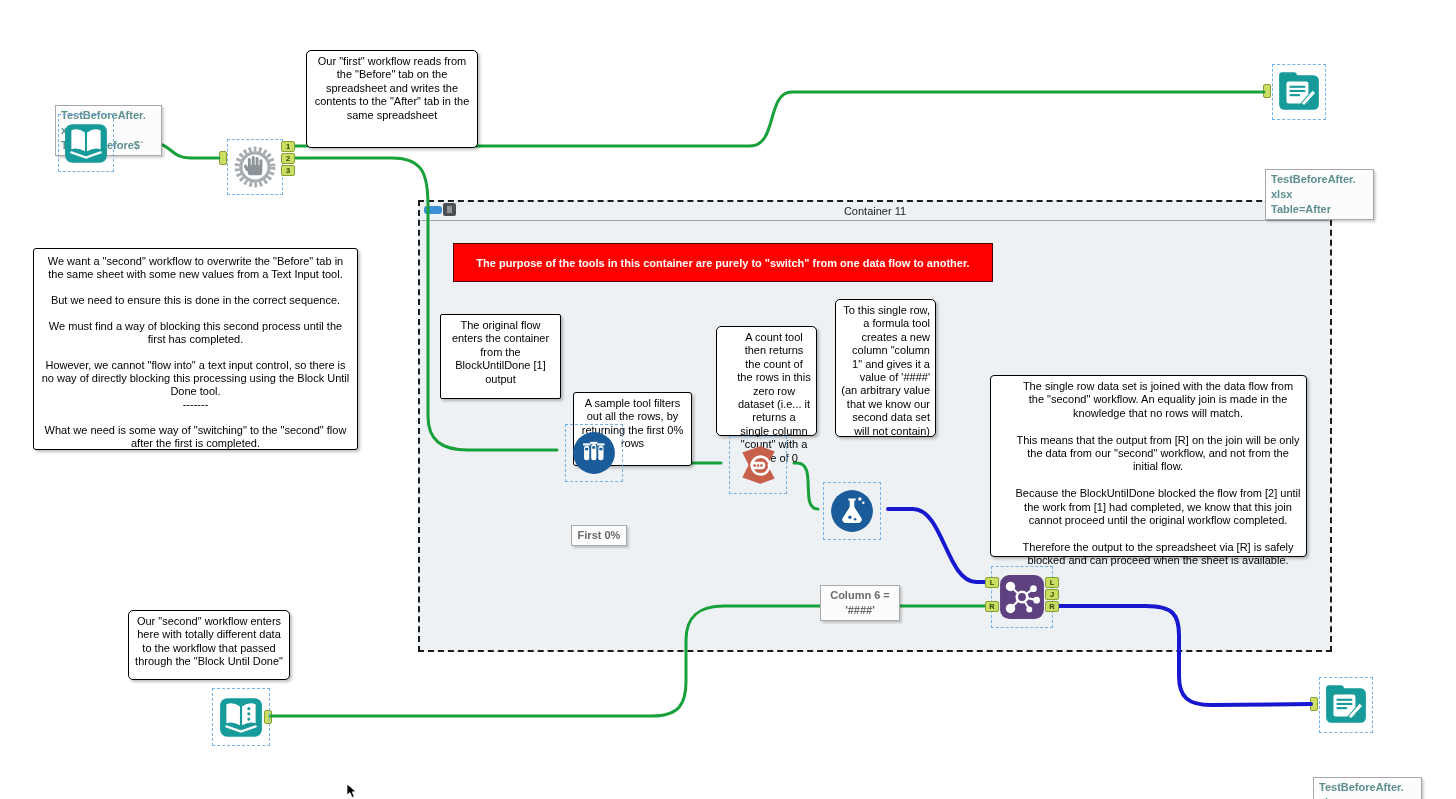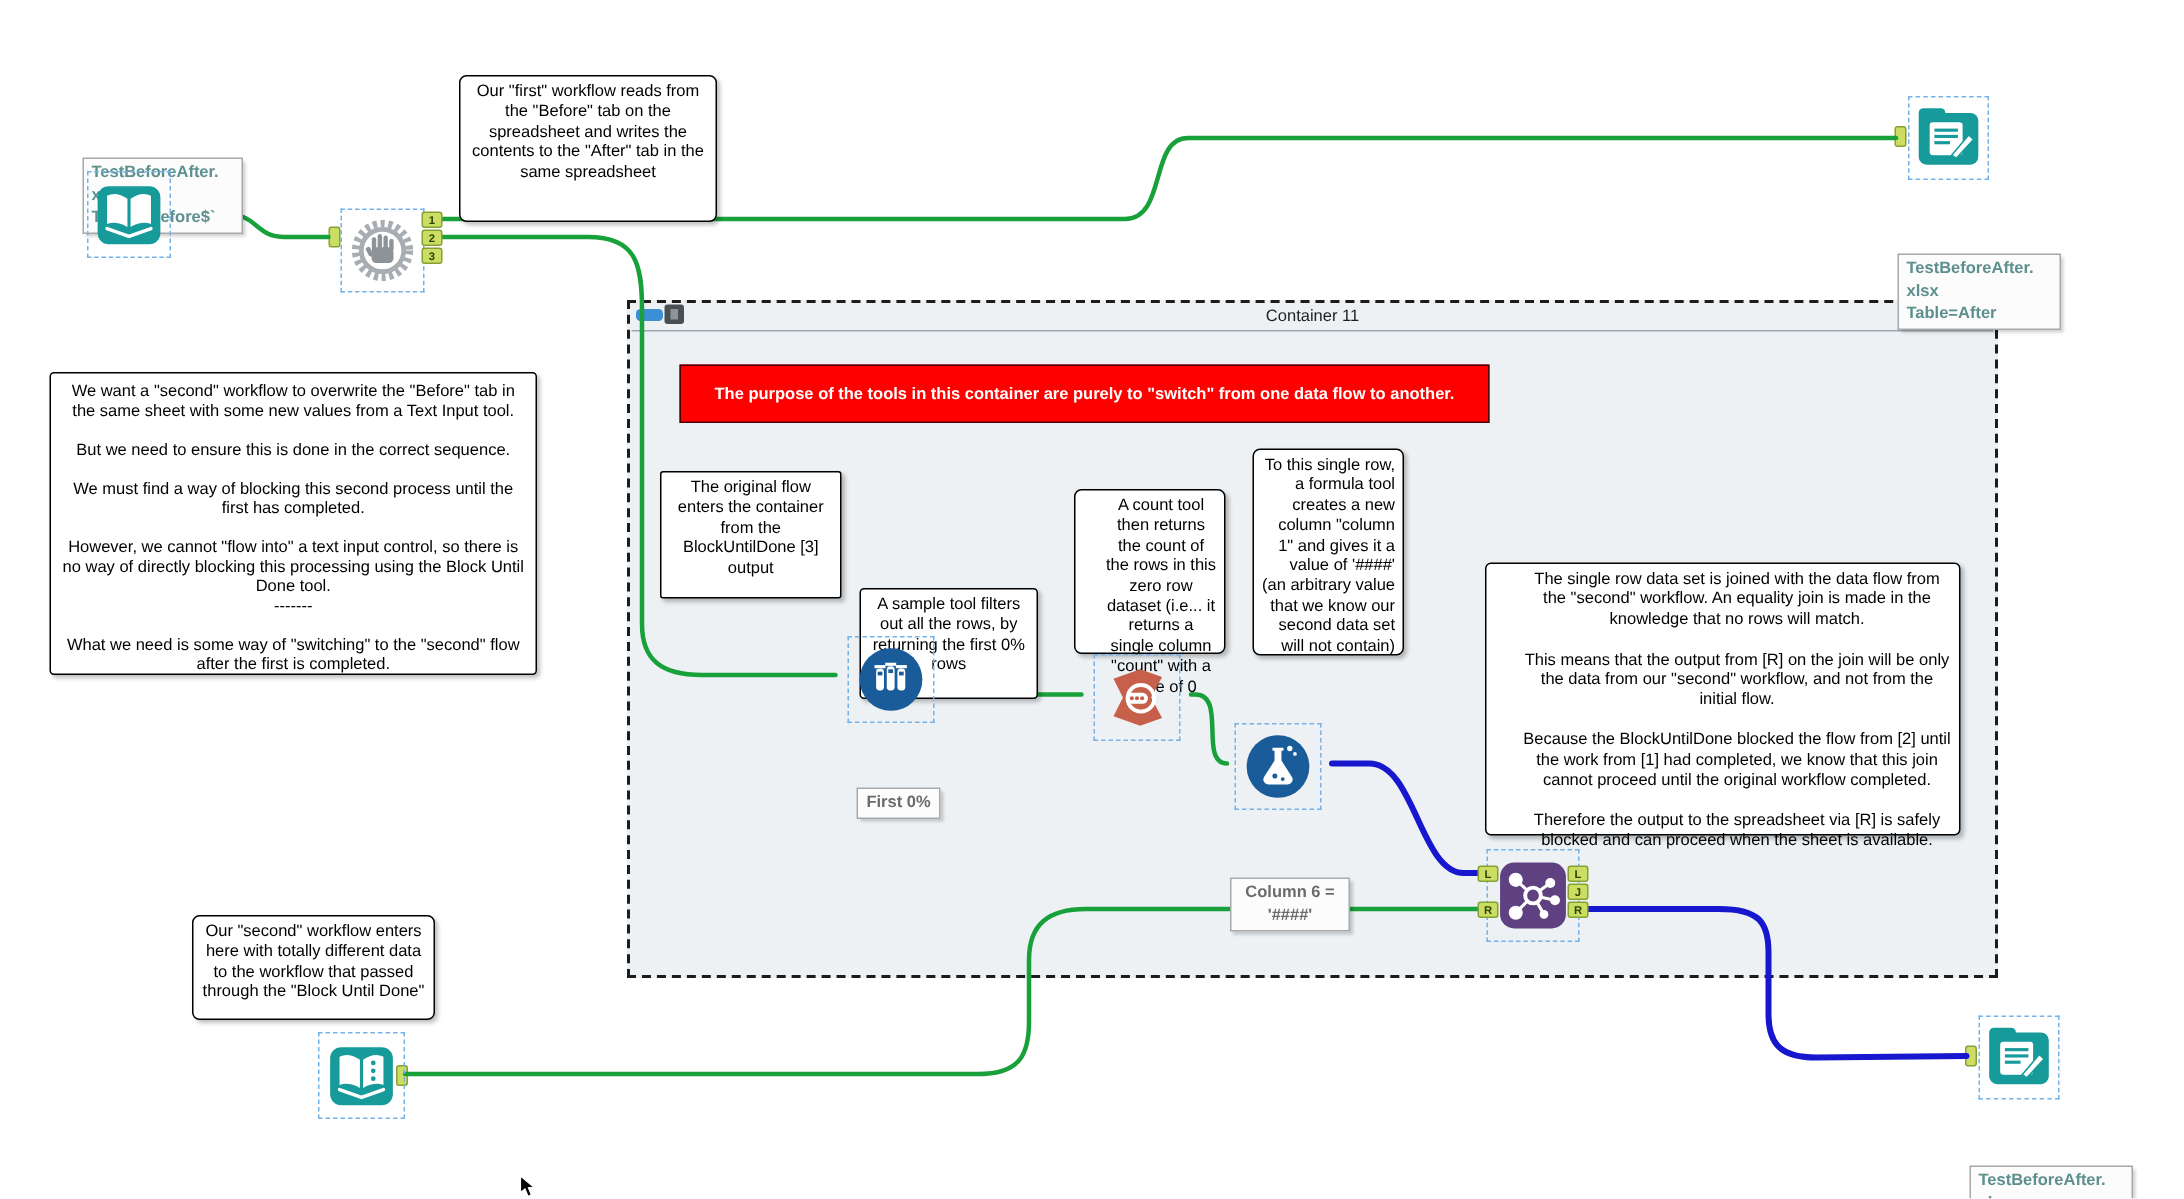--- a/index.html
+++ b/index.html
@@ -70,21 +70,21 @@
 
 But we need to ensure this is done in the correct sequence.
 
 We must find a way of blocking this second process until the first has completed.
 
 However, we cannot "flow into" a text input control, so there is no way of directly blocking this processing using the Block Until Done tool.
 -------
 
 What we need is some way of "switching" to the "second" flow after the first is completed.</div>
 
-  <div class="comment z3" style="left:440px;top:314px;width:121px;height:85px;border-radius:2px;">The original flow enters the container from the BlockUntilDone [3] output</div>
+  <div class="comment z3" style="left:440px;top:314px;width:121px;height:85px;border-radius:2px;">The original flow enters the container from the BlockUntilDone [1] output</div>
 
   <div class="comment z3" style="left:573px;top:356px;width:119px;height:74px;border-radius:3px;margin-top:36px;">A sample tool filters out all the rows, by returning the first 0% rows</div>
 
   <div class="comment z3" style="left:716px;top:326px;width:101px;height:110px;padding-left:20px;">A count tool then returns the count of the rows in this zero row dataset (i.e... it returns a single column "count" with a value of 0</div>
 
   <div class="comment z3" style="left:835px;top:299px;width:101px;height:138px;text-align:right;">To this single row, a formula tool creates a new column "column 1" and gives it a value of '####' (an arbitrary value that we know our second data set will not contain)</div>
 
   <div class="comment z3" style="left:990px;top:375px;width:317px;height:182px;border-radius:4px;padding-left:24px;">The single row data set is joined with the data flow from the "second" workflow. An equality join is made in the knowledge that no rows will match.
 
 This means that the output from [R] on the join will be only the data from our "second" workflow, and not from the initial flow.

